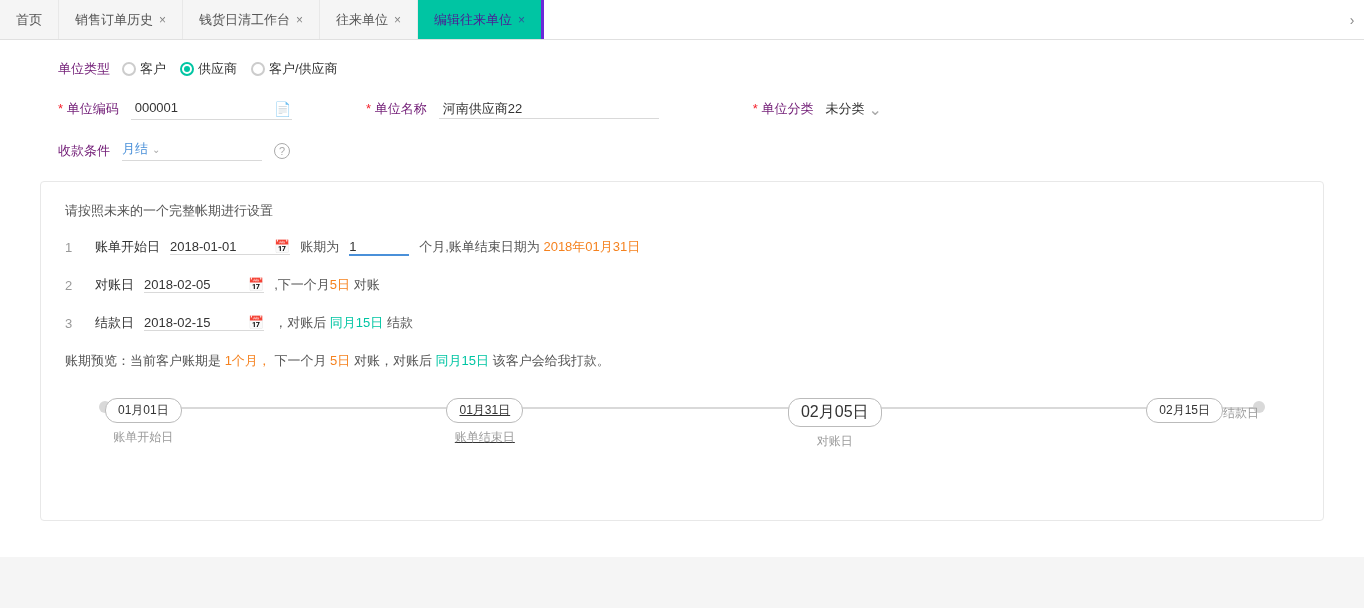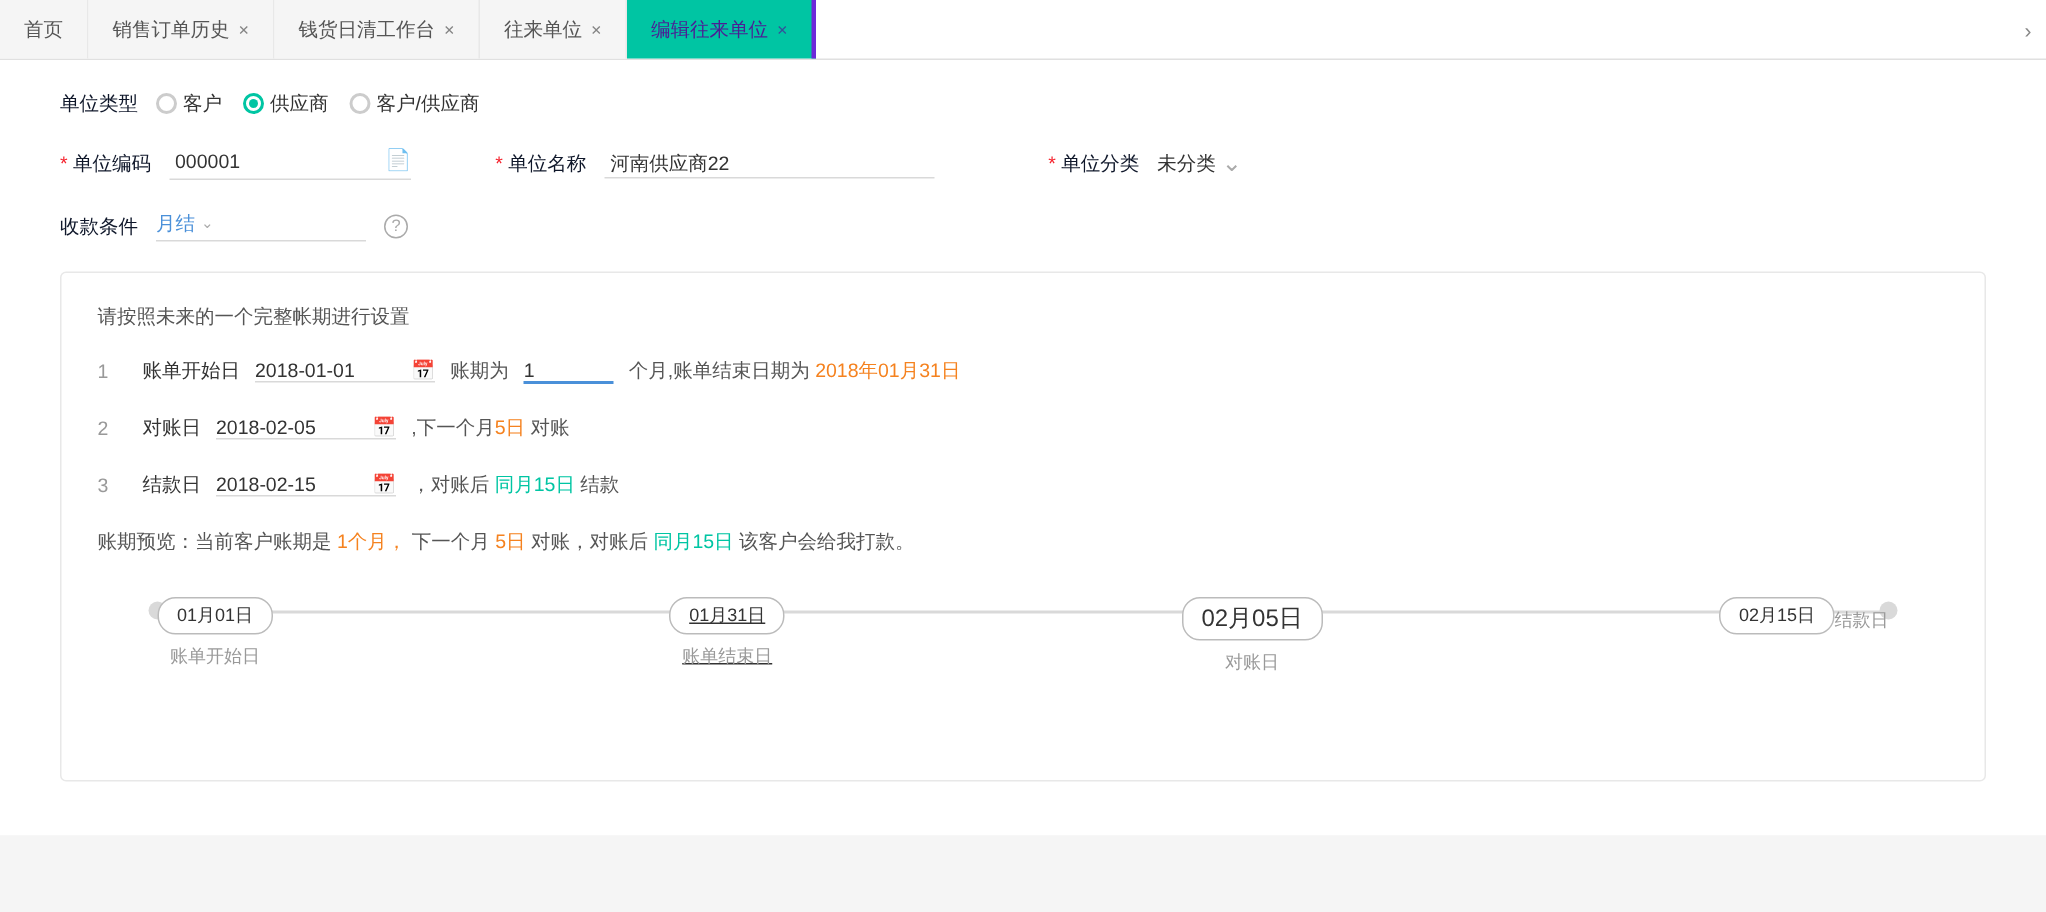--- a/index.html
+++ b/index.html
@@ -58,23 +58,24 @@
     }
 
     
     .form-row {
       display: flex;
       align-items: center;
       margin-bottom: 20px;
       gap: 8px;
     }
     .form-label {
-      color: #0f172a;
+      color: #701a75;
       white-space: nowrap;
       margin-right: 4px;
+      margin-left: 18px;
     }
     .form-label.required::before {
       content: '* ';
       color: #f5222d;
     }
     .radio-group {
       display: flex;
       align-items: center;
       gap: 14px;
     }
@@ -113,21 +114,21 @@
       font-size: 13px;
       color: #333;
       background: transparent;
       width: 160px;
     }
 
     .form-input-wide { width: 220px; }
 
     .input-with-icon {
       display: flex;
-      align-items: flex-start;
+      align-items: flex-end;
       border-bottom: 1px solid #d9d9d9;
       padding-bottom: 2px;
     }
     .input-with-icon input {
       border: none;
       outline: none;
       font-size: 13px;
       color: #333;
       background: transparent;
       width: 140px;

